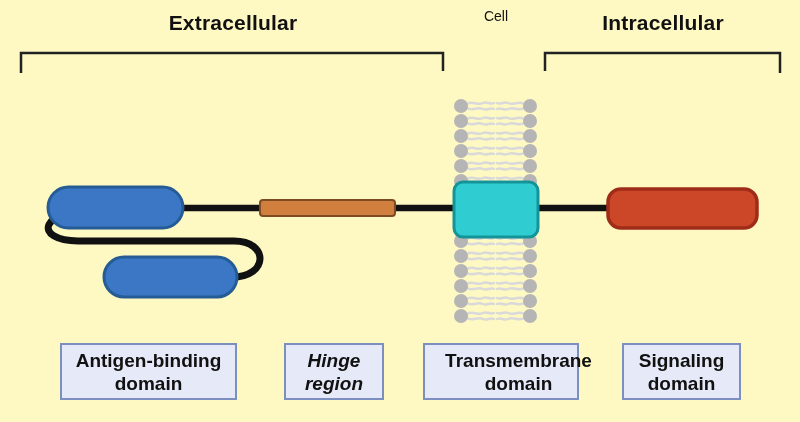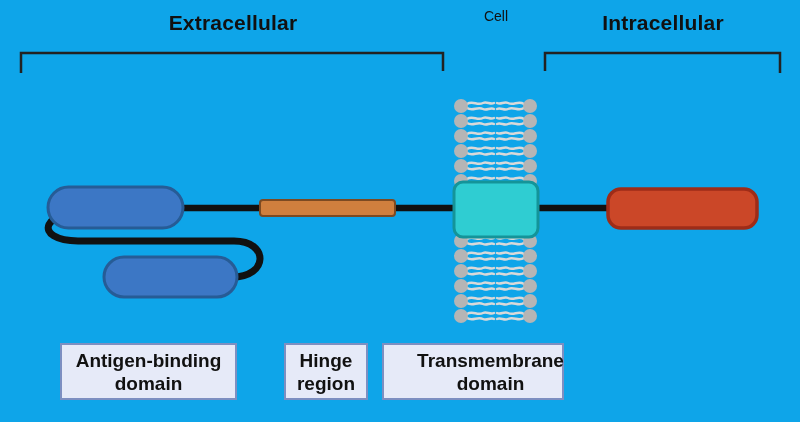--- a/index.html
+++ b/index.html
@@ -1,20 +1,20 @@
 <!DOCTYPE html>
 <html><head>
 <meta charset="utf-8">
 <style>
   html, body { margin: 0; padding: 0; background: #ffffff; }
   #stage {
     position: relative;
     width: 800px;
     height: 422px;
-    background: #0ea5e9;
+    background: #fef9c3;
     font-family: "Liberation Sans", sans-serif;
     overflow: hidden;
   }
   #diagram-svg { position: absolute; left: 0; top: 0; }
 
   .region-title {
     position: absolute;
     top: 11px;
     width: 300px;
     text-align: center;
@@ -49,22 +49,22 @@
     align-items: center;
     justify-content: center;
     text-align: center;
     font-size: 19px;
     font-weight: 700;
     line-height: 23px;
     color: #111111;
     padding: 2px 6px;
   }
   .box-antigen   { left: 60px;  width: 177px; }
-  .box-hinge     { left: 284px; width: 84px;  }
-  .box-transmem  { left: 382px; width: 182px; padding-left: 41px; }
+  .box-hinge     { left: 284px; width: 100px; font-style: italic;  }
+  .box-transmem  { left: 423px; width: 156px; padding-left: 41px; }
   .box-signaling { left: 622px; width: 119px; }
 </style>
 </head>
 <body>
 
 <div id="stage">
 
   <svg id="diagram-svg" width="800" height="422" viewBox="0 0 800 422">
     <defs>
       <g id="lipid-row">
@@ -119,14 +119,15 @@
   </div>
 
   <div class="region-title title-intracellular">Intracellular</div>
 
   <div class="label-box box-antigen">Antigen-binding domain</div>
 
   <div class="label-box box-hinge">Hinge region</div>
 
   <div class="label-box box-transmem">Transmembrane domain</div>
 
+  <div class="label-box box-signaling">Signaling domain</div>
 
 </div>
 
 </body></html>

